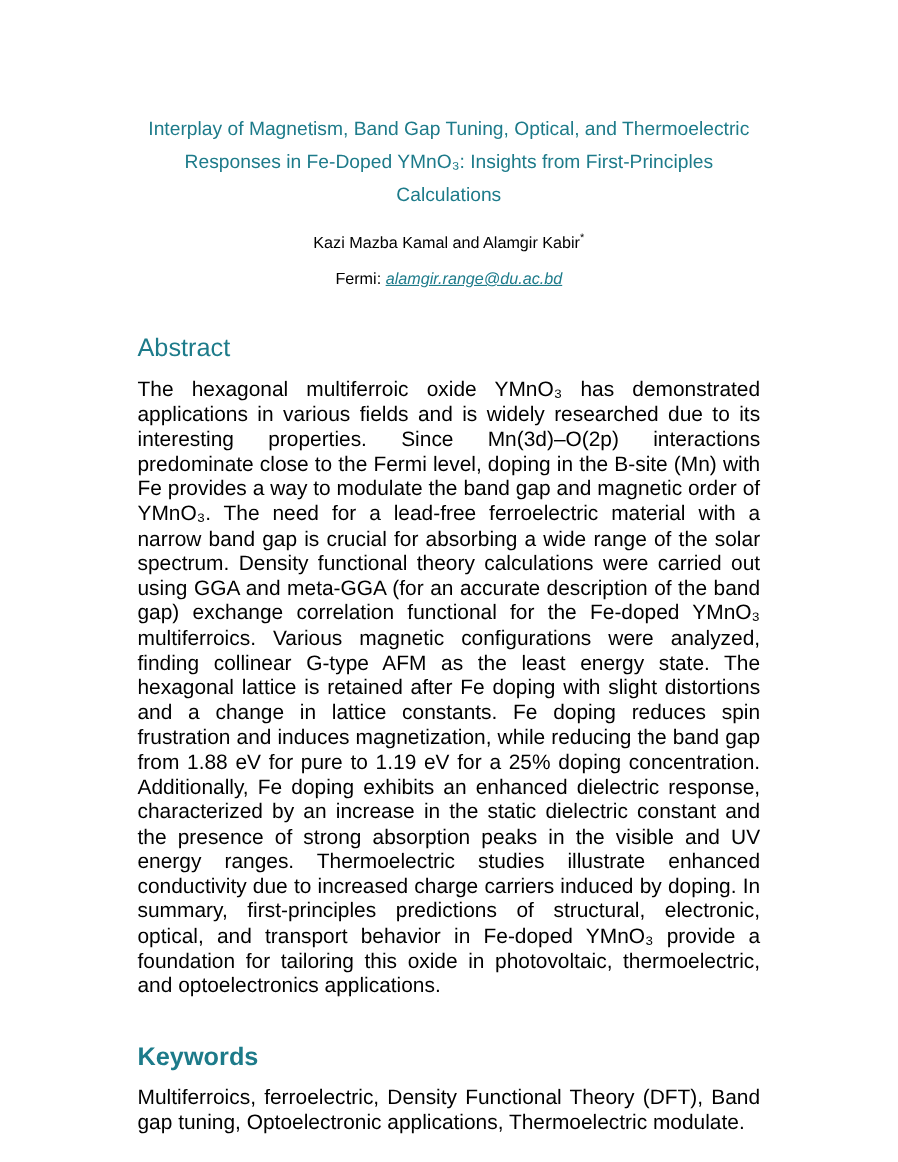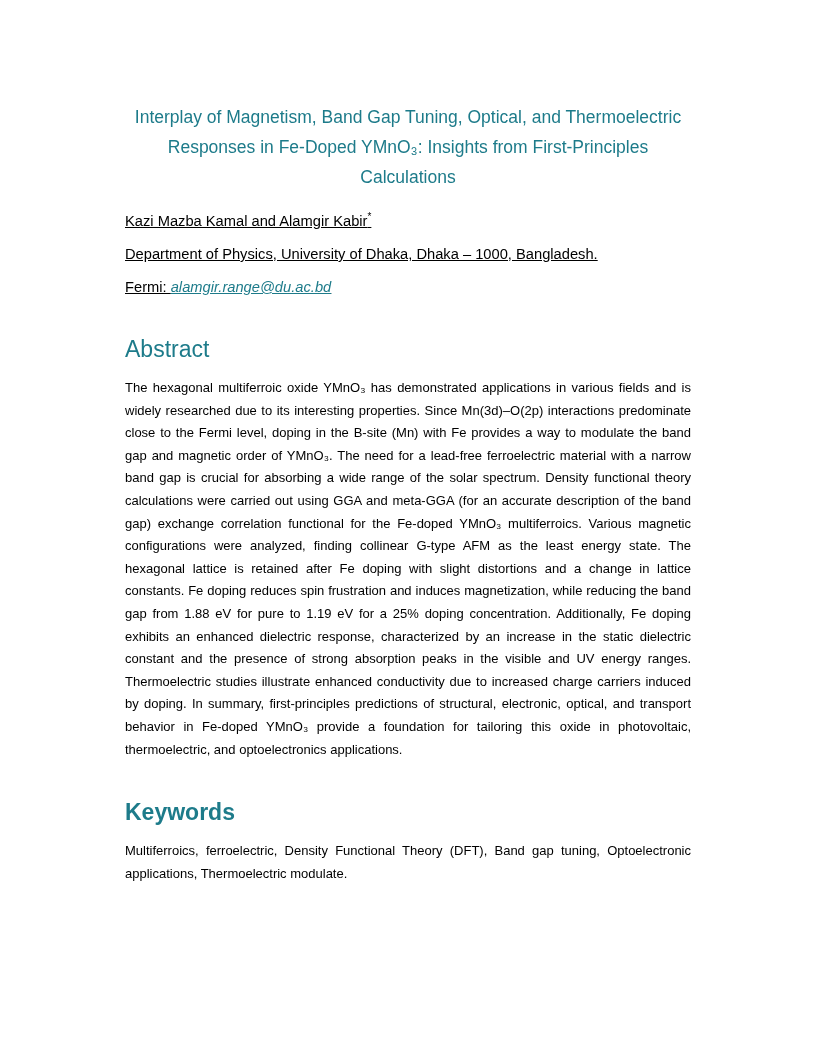--- a/index.html
+++ b/index.html
@@ -25,24 +25,24 @@
   }
   .title{
     color:var(--accent);
     font-size:17.5px;
     font-weight:400;
     line-height:30px;
     text-align:center;
     margin:6px 0 18px 0;
   }
   .meta{
+    text-align:center;
     font-size:14.7px;
     line-height:22px;
     margin:0 0 11px 0;
-    text-decoration:underline;
   }
   .meta.email-line{ margin-bottom:36px; }
   sup.note{
     font-size:10px;
     vertical-align:super;
     line-height:0;
   }
   .email-link{
     color:var(--link);
     font-style:italic;
@@ -51,38 +51,37 @@
   }
   .section-heading{
     color:var(--accent);
     font-size:23px;
     font-weight:400;
     line-height:30px;
     margin:30px 0 13px 0;
   }
   .keywords-heading-space{ margin-top:36px;font-weight:bold; }
   .body-text{
-    font-size:13px;
+    font-size:19px;
     line-height:22.6px;
     text-align:justify;
     text-justify:inter-word;
     margin:0;
   }
 </style>
 </head>
 <body>
 
 <div class="page">
 
   <header>
     <h1 class="title">Interplay of Magnetism, Band Gap Tuning, Optical, and Thermoelectric Responses in Fe-Doped YMnO₃: Insights from First-Principles Calculations</h1>
 
     <p class="meta"><span>Kazi Mazba Kamal and Alamgir Kabir</span><sup class="note">*</sup></p>
 
-    <p class="meta">Department of Physics, University of Dhaka, Dhaka – 1000, Bangladesh.</p>
 
     <p class="meta email-line"><span>Fermi: </span><a class="email-link" href="#">alamgir.range@du.ac.bd</a></p>
   </header>
 
   <section>
     <h2 class="section-heading">Abstract</h2>
     <p class="body-text">The hexagonal multiferroic oxide YMnO₃ has demonstrated applications in various fields and is widely researched due to its interesting properties. Since Mn(3d)–O(2p) interactions predominate close to the Fermi level, doping in the B-site (Mn) with Fe provides a way to modulate the band gap and magnetic order of YMnO₃. The need for a lead-free ferroelectric material with a narrow band gap is crucial for absorbing a wide range of the solar spectrum. Density functional theory calculations were carried out using GGA and meta-GGA (for an accurate description of the band gap) exchange correlation functional for the Fe-doped YMnO₃ multiferroics. Various magnetic configurations were analyzed, finding collinear G-type AFM as the least energy state. The hexagonal lattice is retained after Fe doping with slight distortions and a change in lattice constants. Fe doping reduces spin frustration and induces magnetization, while reducing the band gap from 1.88 eV for pure to 1.19 eV for a 25% doping concentration. Additionally, Fe doping exhibits an enhanced dielectric response, characterized by an increase in the static dielectric constant and the presence of strong absorption peaks in the visible and UV energy ranges. Thermoelectric studies illustrate enhanced conductivity due to increased charge carriers induced by doping. In summary, first-principles predictions of structural, electronic, optical, and transport behavior in Fe-doped YMnO₃ provide a foundation for tailoring this oxide in photovoltaic, thermoelectric, and optoelectronics applications.</p>
   </section>
 
   <section>

